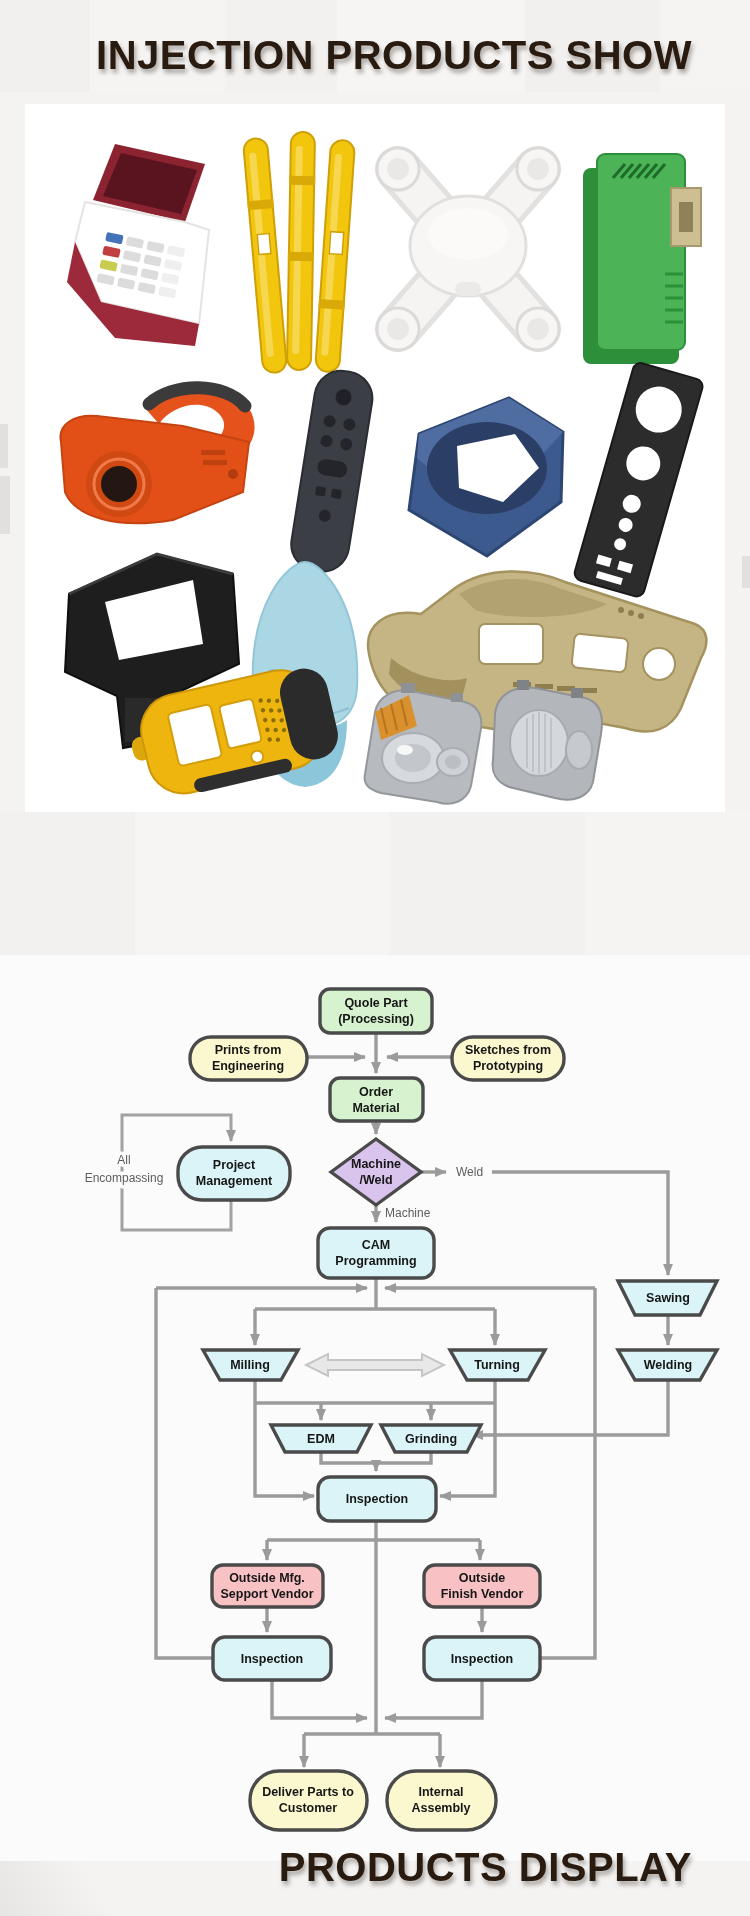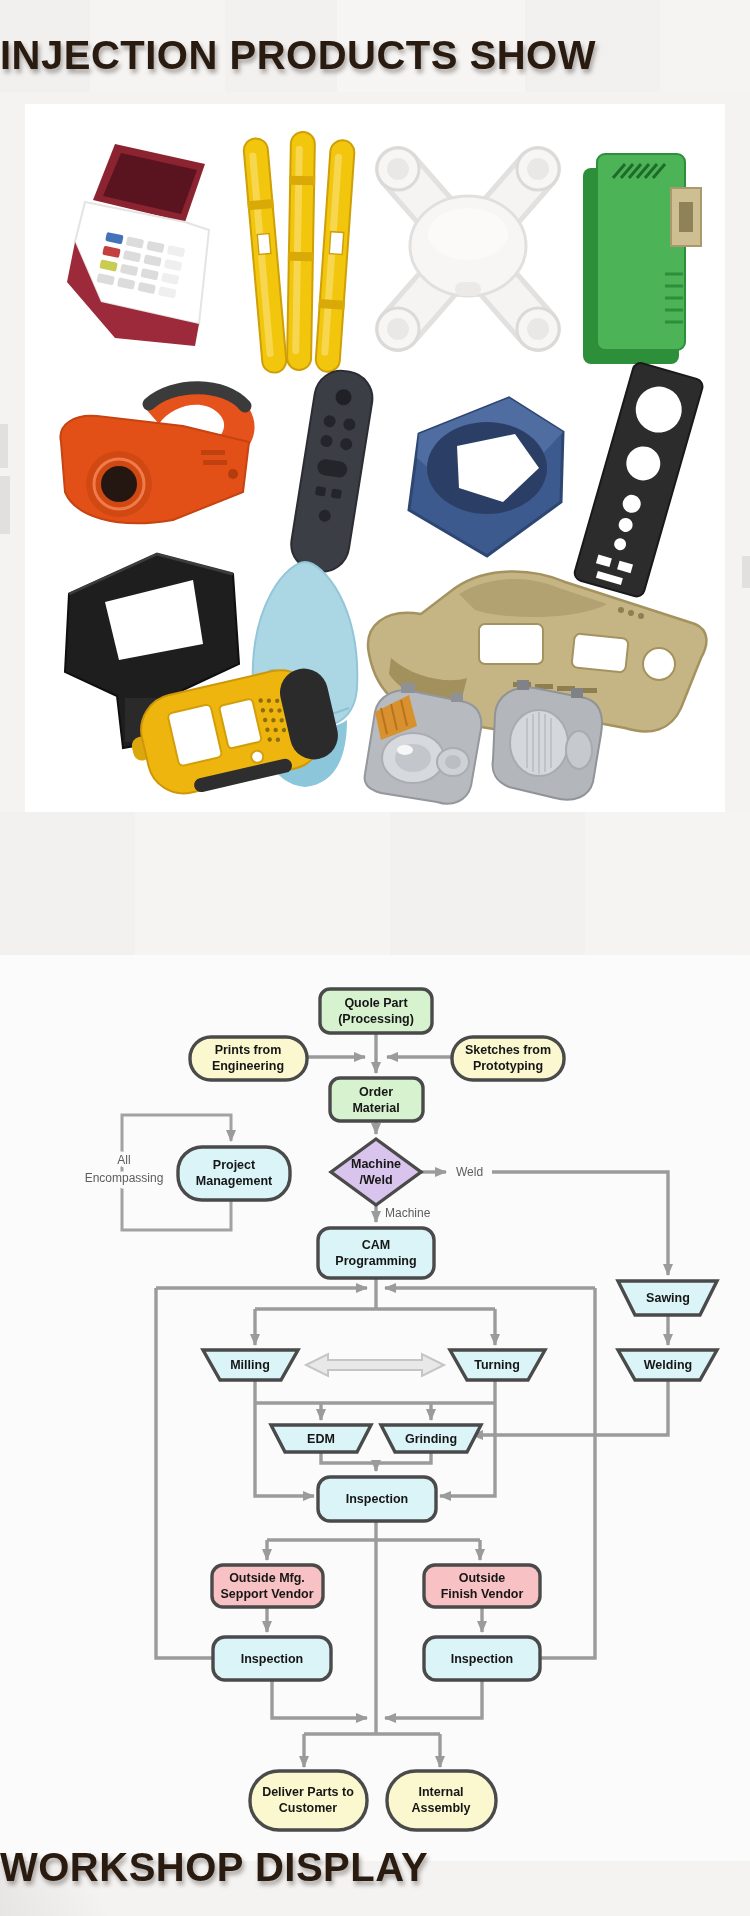--- a/index.html
+++ b/index.html
@@ -7,21 +7,21 @@
   .decor-top{position:absolute;top:0;left:0;width:750px;height:92px;
     background:linear-gradient(90deg,#efedec 0 12%,#f6f5f4 12% 30%,#f1efee 30% 45%,#f8f7f6 45% 70%,#f0eeed 70% 88%,#f5f4f3 88% 100%);
     opacity:.55;}
   .decor-mid{position:absolute;top:812px;left:0;width:750px;height:148px;
     background:linear-gradient(90deg,#f0eeed 0 18%,#f7f6f5 18% 52%,#f1efee 52% 78%,#f6f5f4 78% 100%);opacity:.5;}
   .decor-bl{position:absolute;left:0;top:1838px;width:140px;height:78px;
     background:linear-gradient(62deg,#e7e5e4 0%,rgba(231,229,228,0) 62%);}
   .decor-br{position:absolute;right:0;top:1640px;width:60px;height:120px;
     background:linear-gradient(250deg,#eceae9 0%,rgba(236,234,233,0) 70%);}
   .edge-sliver{position:absolute;background:#e2e0df;}
-  .heading{position:absolute;left:0;width:692px;text-align:left;
+  .heading{position:absolute;left:0;width:692px;text-align:right;
     font-weight:bold;color:#2a1b11;letter-spacing:.5px;font-size:40px;line-height:1.1;
     text-shadow:2px 4px 4px rgba(80,70,64,.45);}
   #title-products{top:33px;}
   #title-process{top:899px;}
   #title-workshop{top:1845px;}
   .panel{position:absolute;left:25px;top:104px;width:700px;height:708px;background:#ffffff;}
   .panel svg{display:block;}
   .flow-bg{position:absolute;left:0;top:955px;width:750px;height:906px;background:#fcfbfb;}
   .flow{position:absolute;left:0;top:955px;}
   .fline{fill:none;stroke:#9b9b9b;stroke-width:3.4;}
@@ -441,14 +441,14 @@
     </g>
 
     <g>
       <text class="elabel" x="456" y="221">Weld</text>
       <text class="elabel" x="385" y="262">Machine</text>
       <text class="elabel mid" x="124" y="209">All</text>
       <text class="elabel mid" x="124" y="227">Encompassing</text>
     </g>
   </svg>
 
-  <div class="heading" id="title-workshop">WORKSHOP DISPLAY</div>
+  <div class="heading" id="title-workshop">PRODUCTS DISPLAY</div>
 </div>
 
 </body></html>

